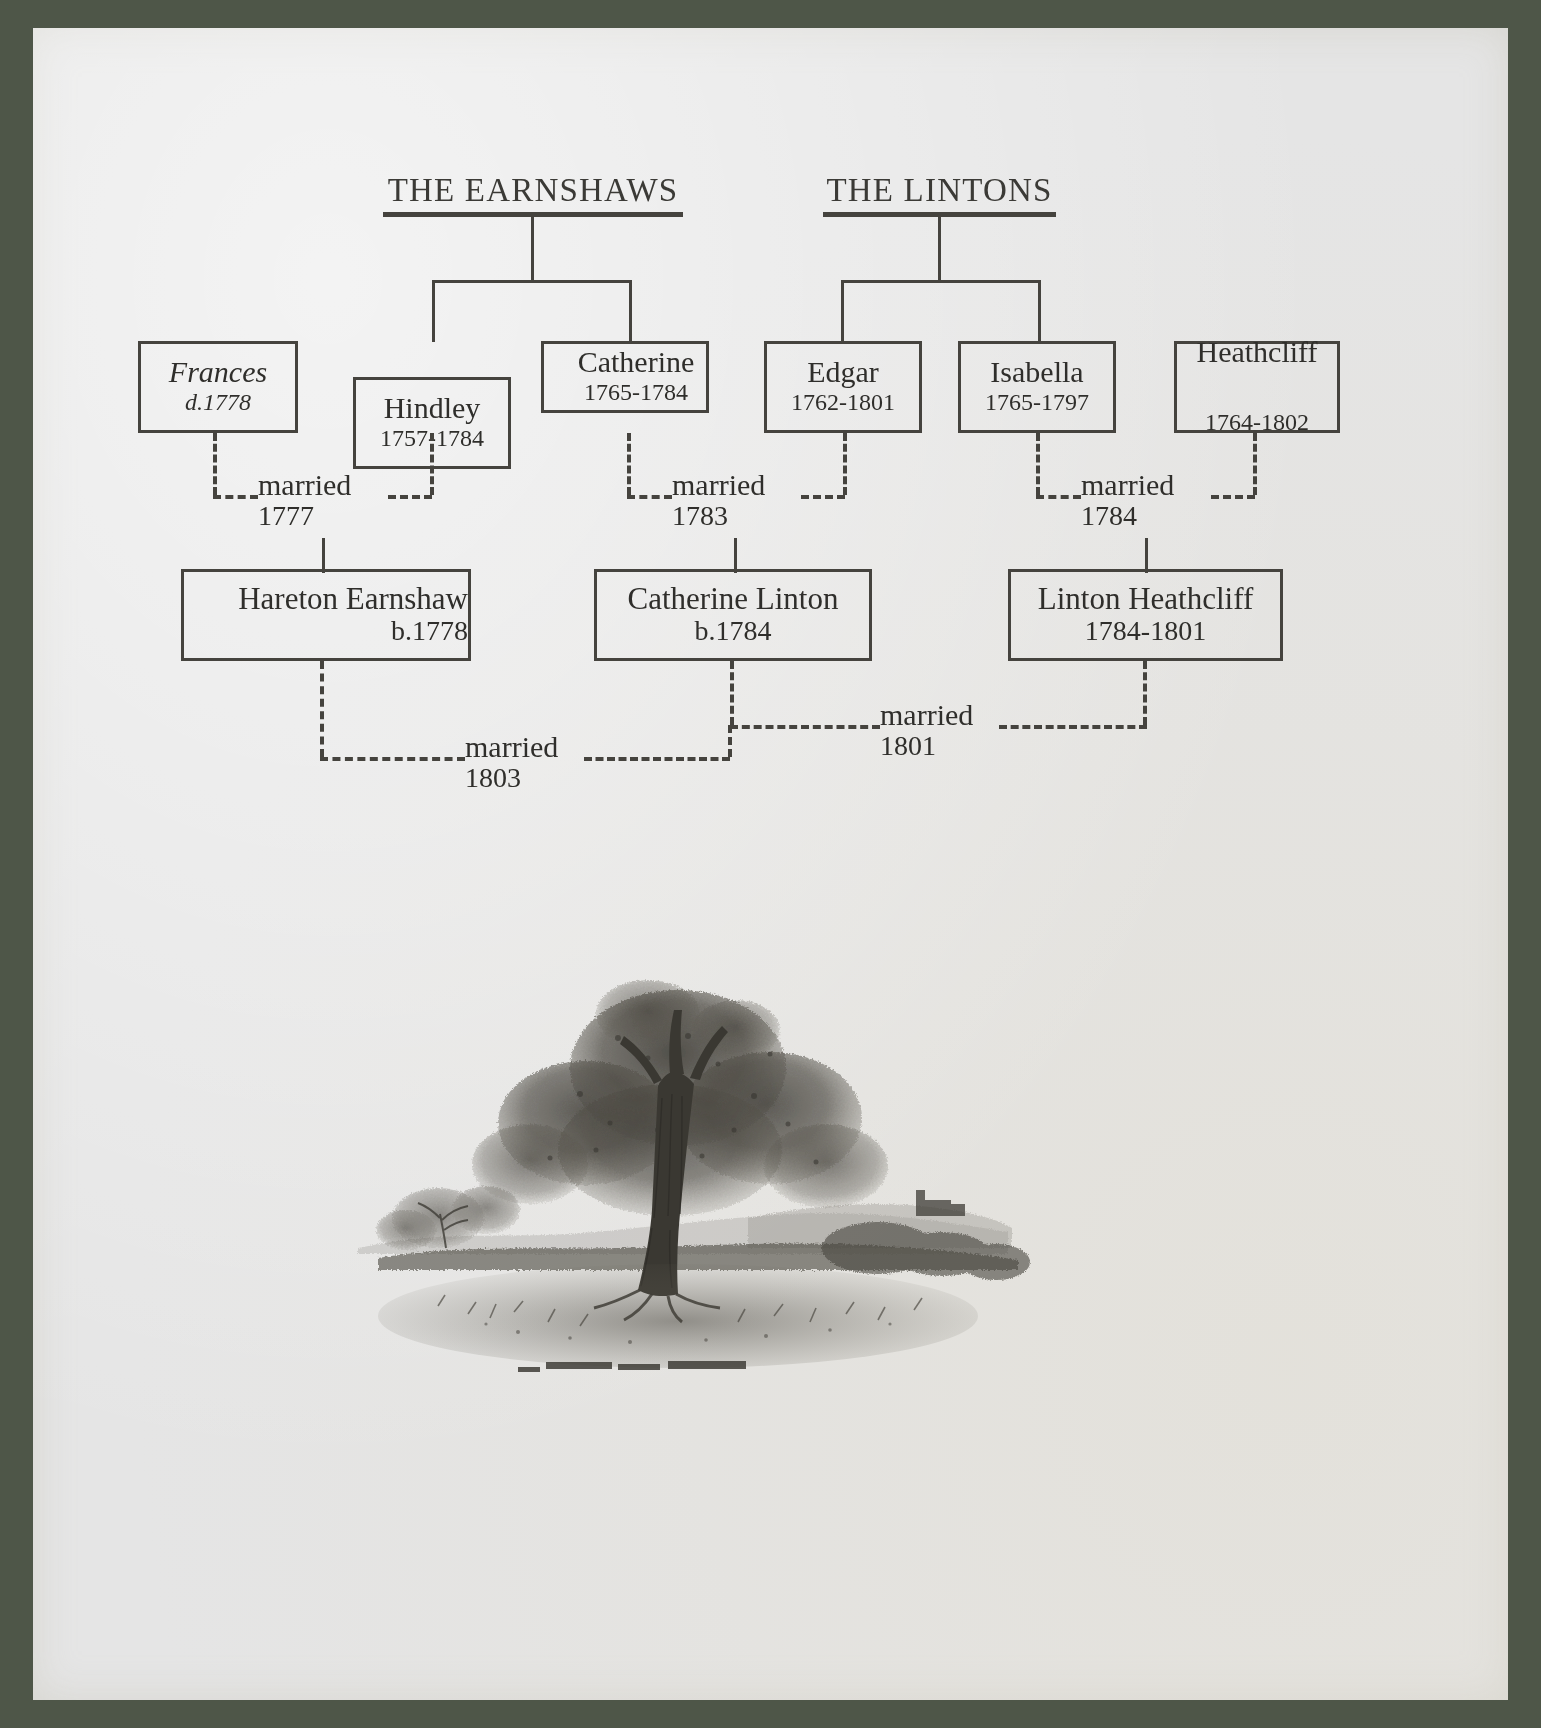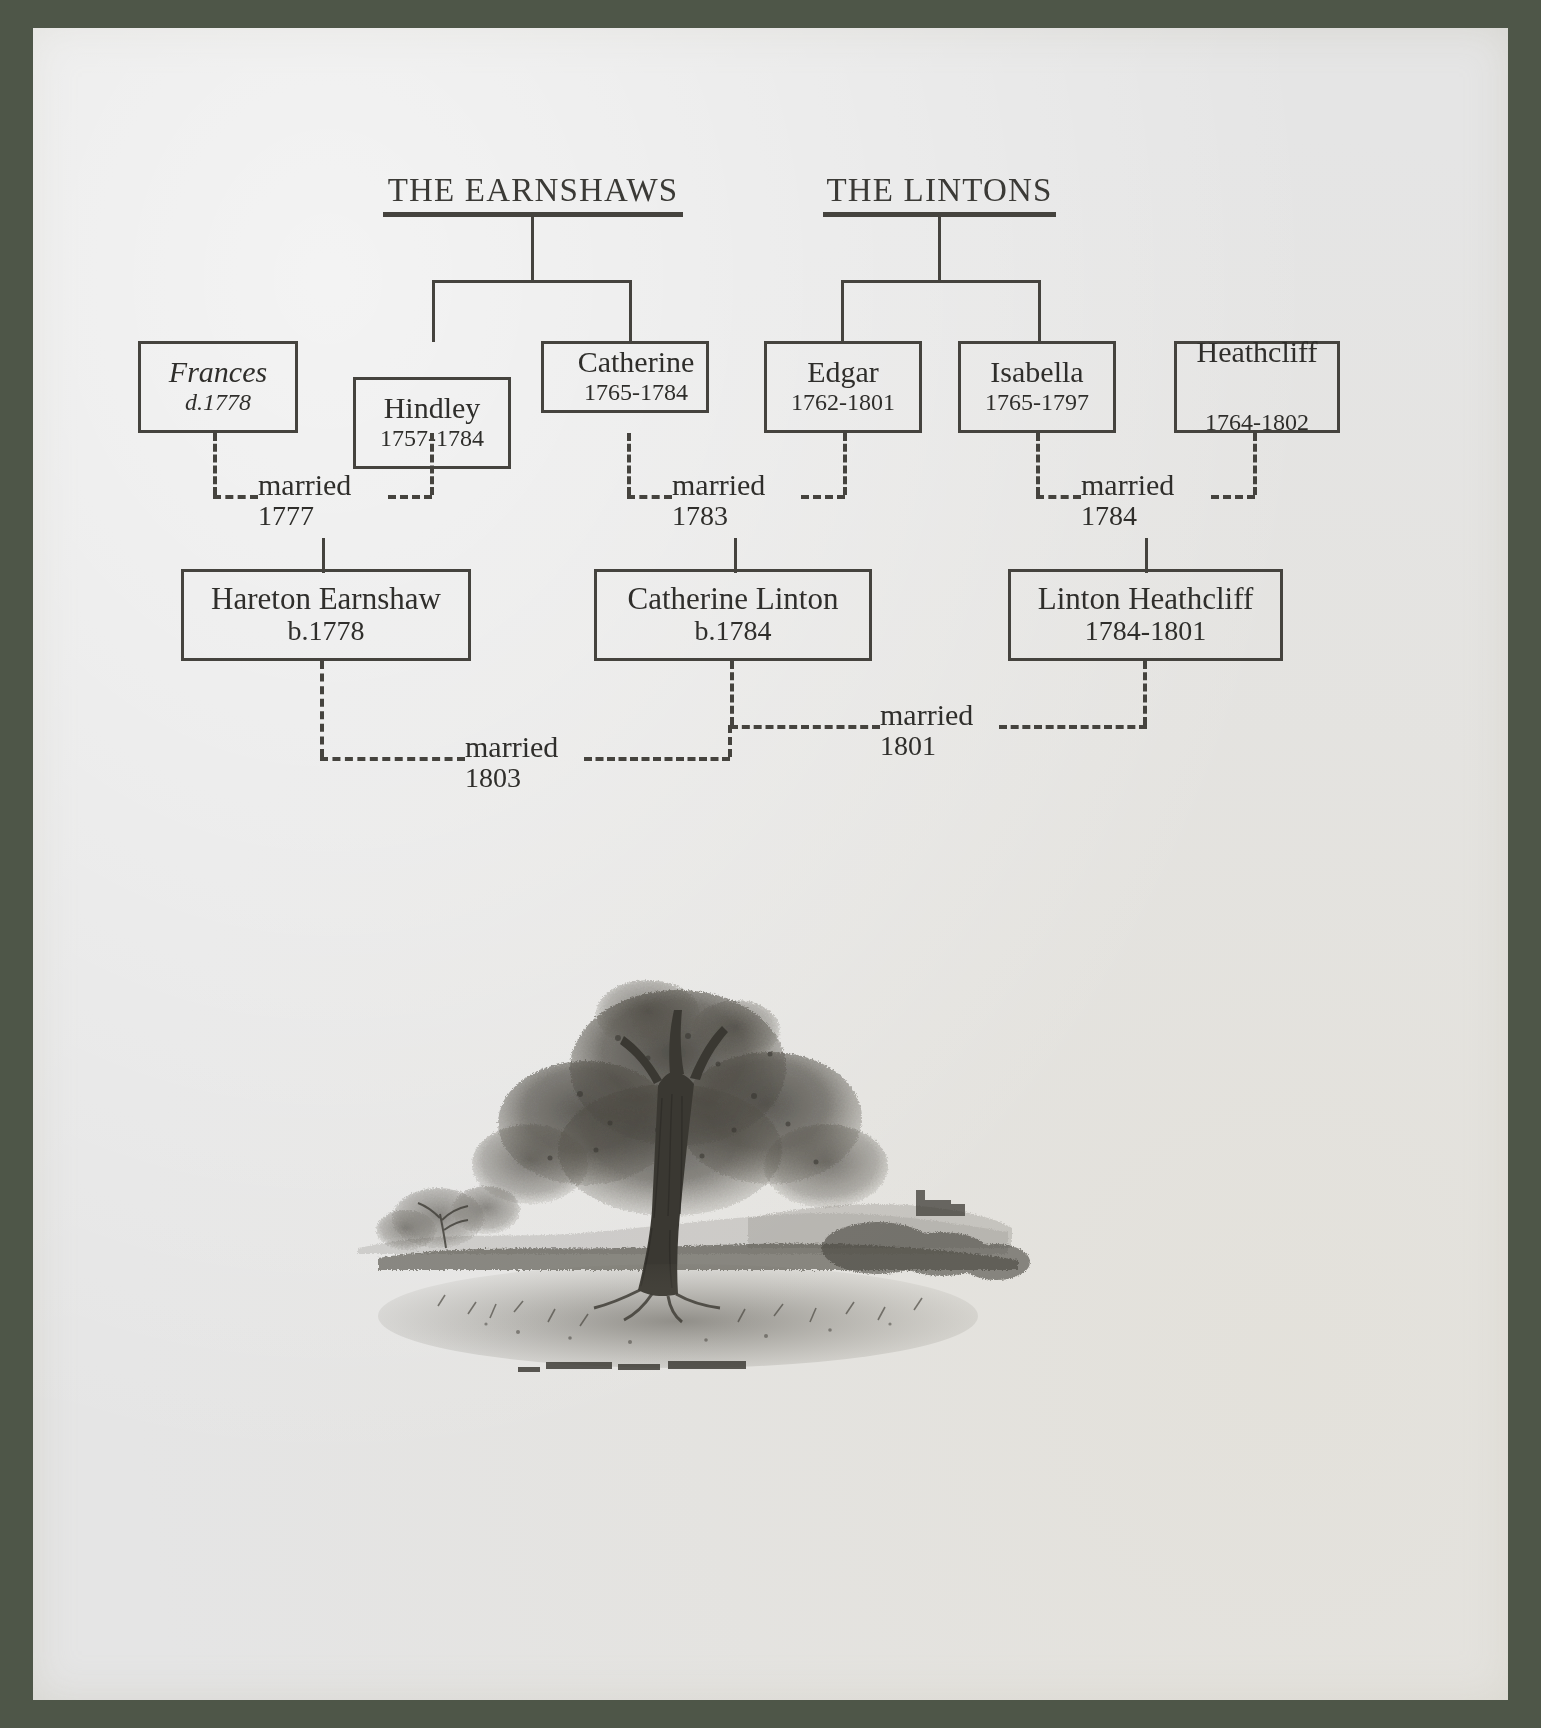--- a/index.html
+++ b/index.html
@@ -177,21 +177,21 @@
   <div class="dvline" style="left:1003px;top:405px;height:62px;"></div>
   <div class="dvline" style="left:1220px;top:405px;height:62px;"></div>
   <div class="dhline" style="left:1003px;top:467px;width:45px;"></div>
   <div class="dhline" style="left:1178px;top:467px;width:44px;"></div>
   <div class="mlabel" style="left:1048px;top:442px;width:130px;">
     <span class="mw">married</span>
     <span class="my">1784</span>
   </div>
   <div class="vline" style="left:1112px;top:510px;height:35px;"></div>
 
-  <div class="pbox wide" style="left:148px;top:541px;width:290px;height:92px;">
+  <div class="pbox wide" style="left:148px;top:541px;width:290px;height:92px;align-items:flex-end;">
     <span class="nm">Hareton Earnshaw</span>
     <span class="dt">b.1778</span>
   </div>
 
   <div class="pbox wide" style="left:561px;top:541px;width:278px;height:92px;">
     <span class="nm">Catherine Linton</span>
     <span class="dt">b.1784</span>
   </div>
 
   <div class="pbox wide" style="left:975px;top:541px;width:275px;height:92px;">

